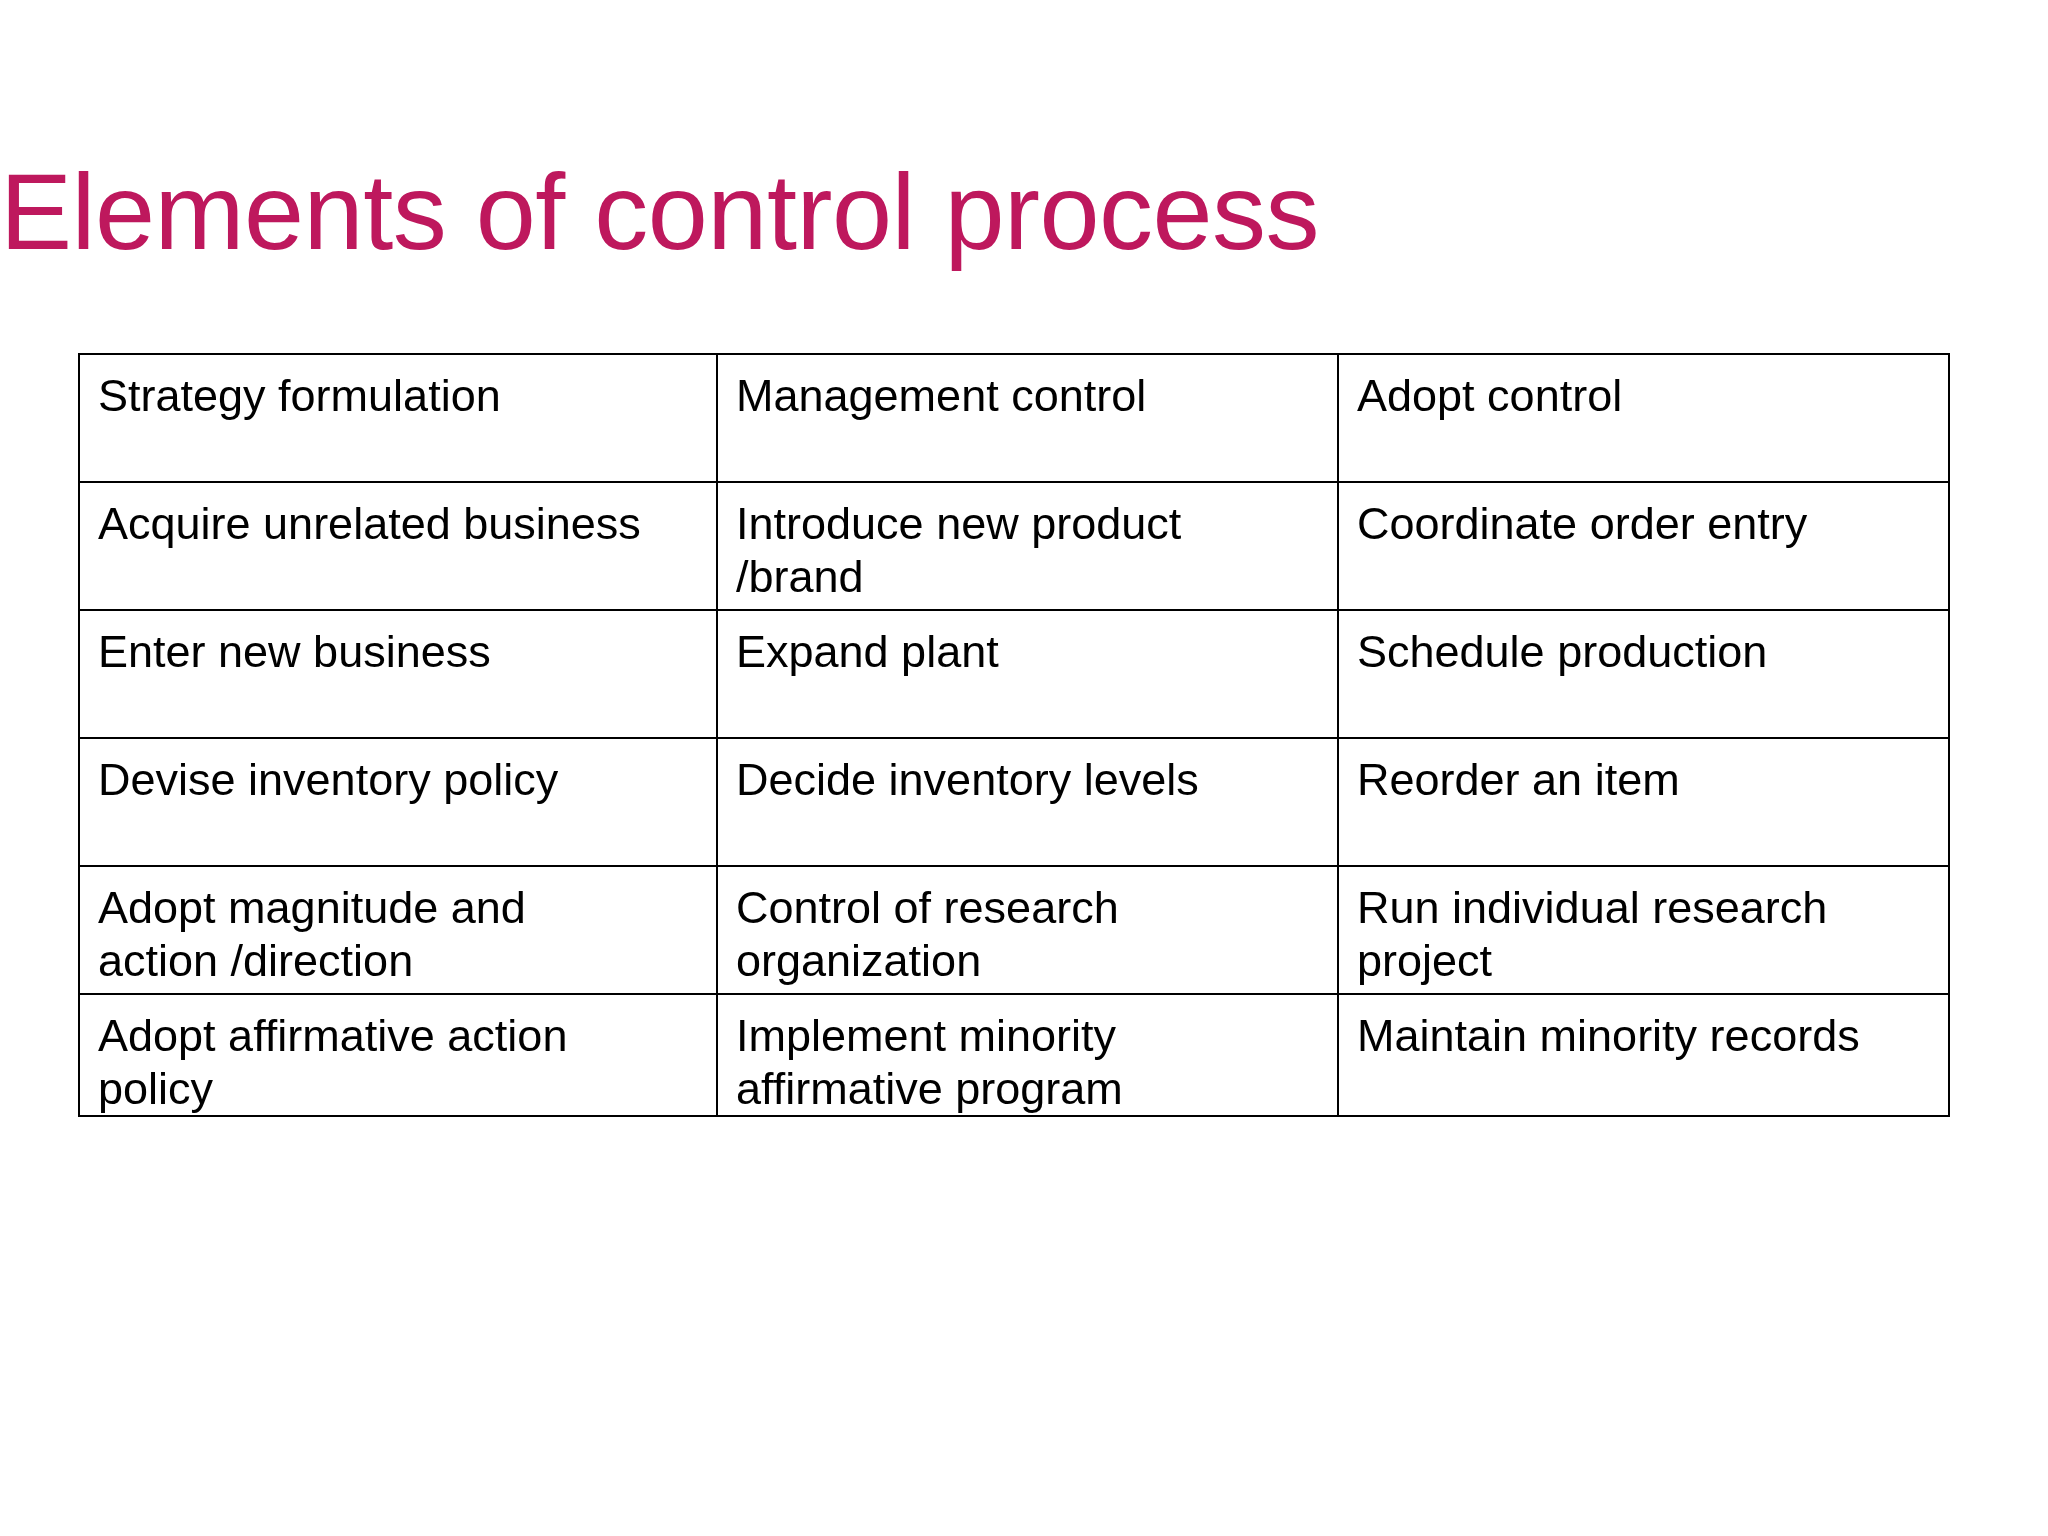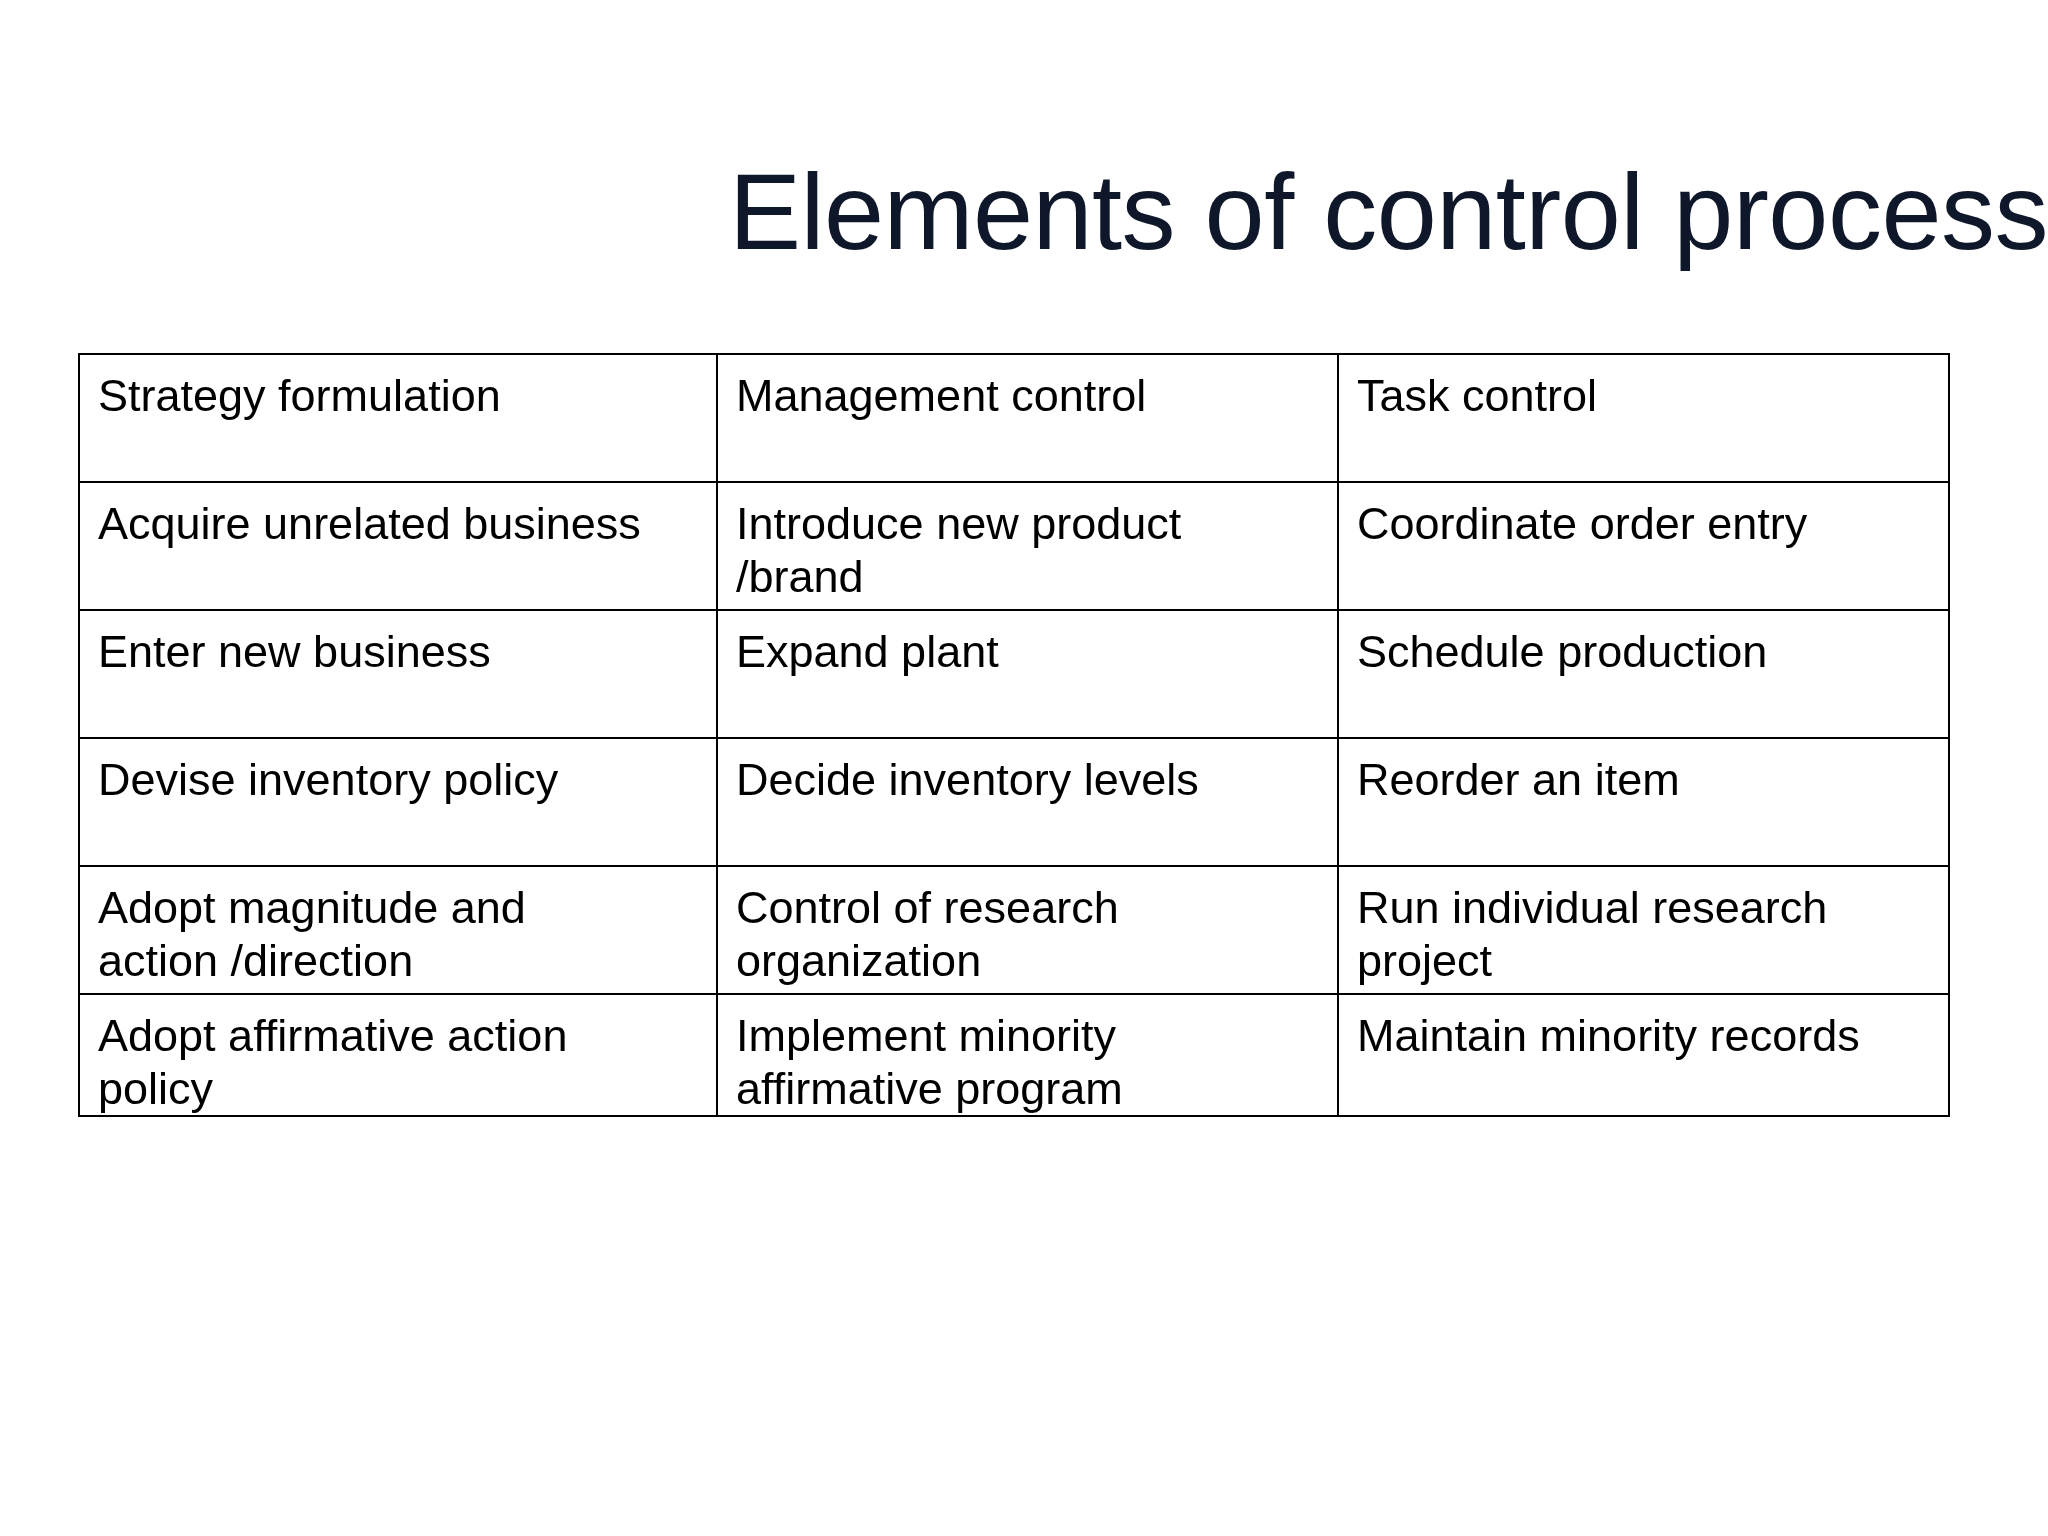--- a/index.html
+++ b/index.html
@@ -24,27 +24,27 @@
     width: 2048px;
     height: 1536px;
     background: #ffffff;
   }
 
   .slide-title {
     position: absolute;
     left: 0;
     top: 86px;
     width: 2048px;
-    text-align: right;
+    text-align: left;
     font-size: 108px;
     line-height: 1.0;
     font-weight: normal;
     letter-spacing: -0.5px;
     white-space: nowrap;
-    color: #0f172a;
+    color: #be185d;
   }
 
   .table-wrap {
     position: absolute;
     left: 78px;
     top: 353px;
     width: 1870px;
   }
 
   table.matrix {
@@ -92,21 +92,21 @@
       <tbody>
 
         <tr class="r-tall">
           <td>
             <span class="cell-line">Strategy formulation</span>
           </td>
           <td>
             <span class="cell-line">Management control</span>
           </td>
           <td>
-            <span class="cell-line">Task control</span>
+            <span class="cell-line">Adopt control</span>
           </td>
         </tr>
 
         <tr class="r-tall">
           <td>
             <span class="cell-line">Acquire unrelated business</span>
           </td>
           <td>
             <span class="cell-line">Introduce new product</span>
             <span class="cell-line">/brand</span>

